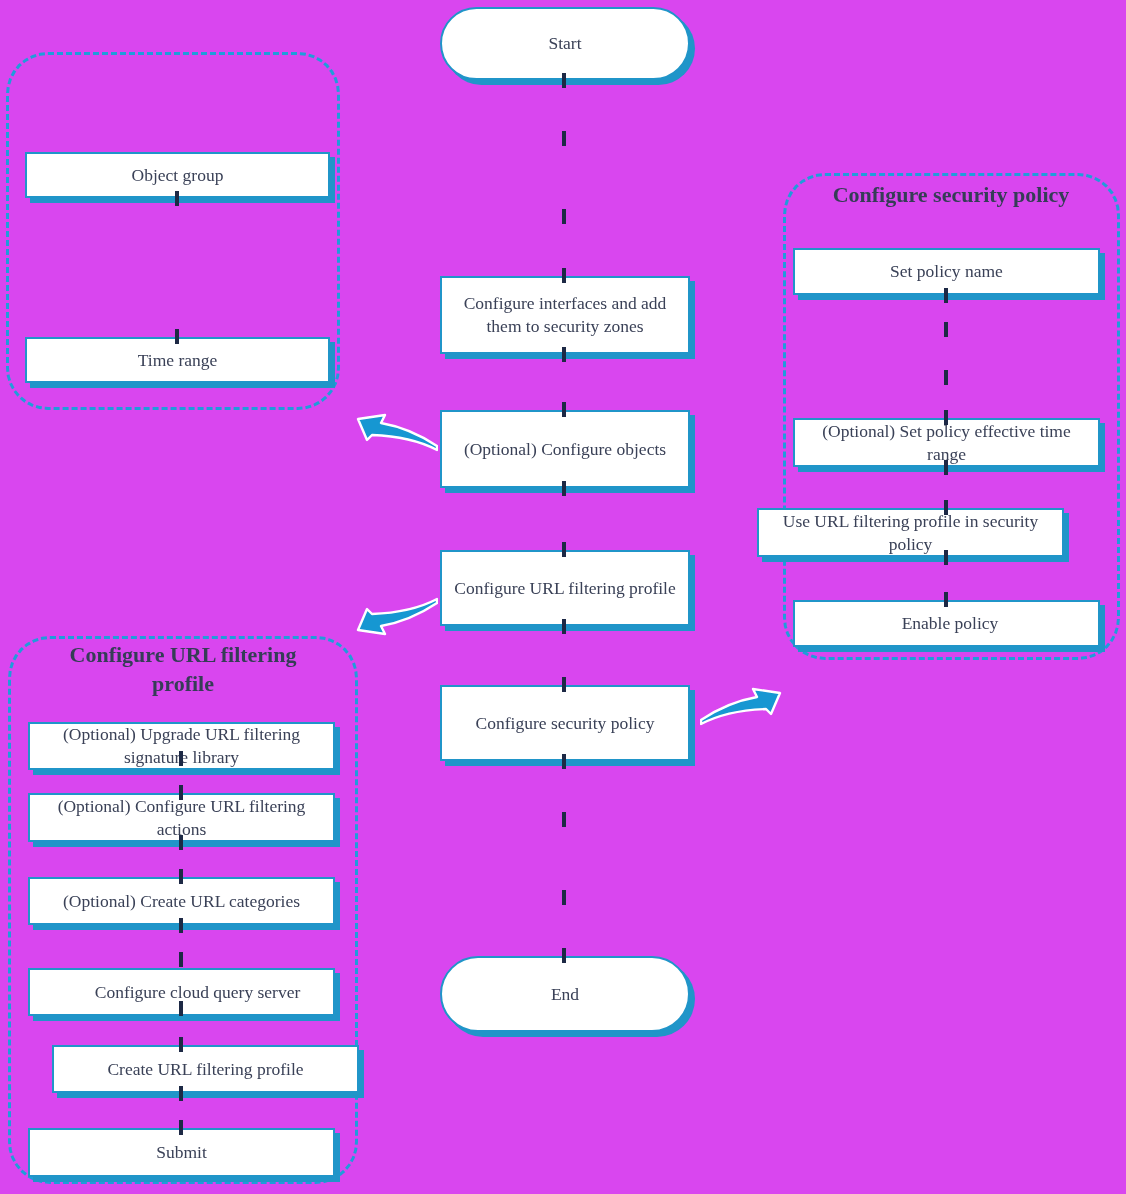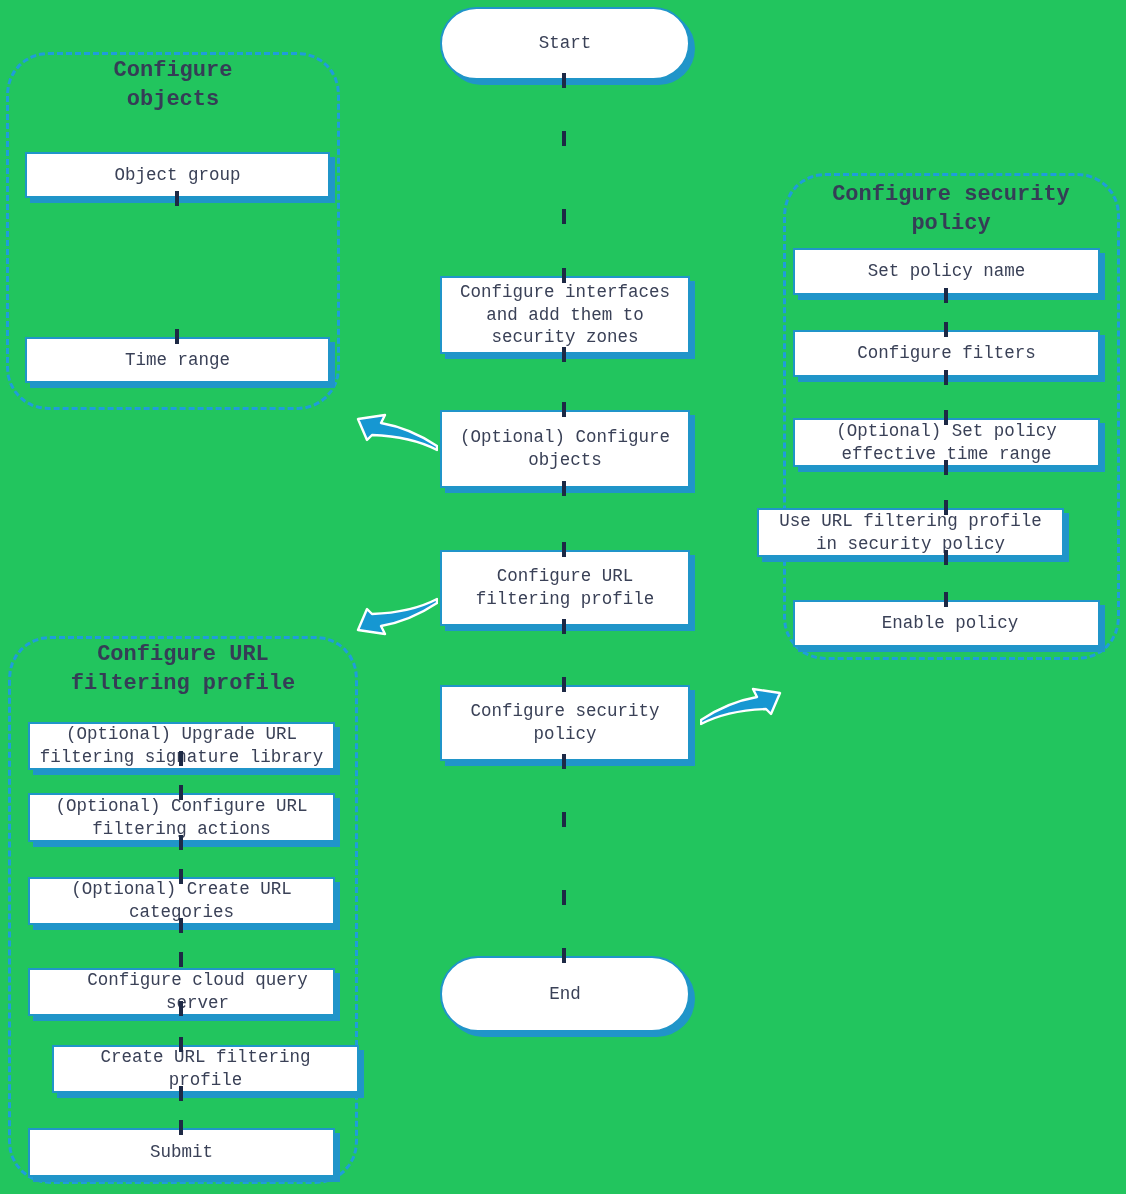--- a/index.html
+++ b/index.html
@@ -1,18 +1,18 @@
 <!DOCTYPE html>
 <html><head>
 <meta charset="utf-8">
 <style>
   html,body{margin:0;padding:0;background:#000;}
   .canvas{
-    position:relative;width:1126px;height:1194px;background:#22c55e;overflow:hidden;
-    font-family:Liberation Mono, monospace;
+    position:relative;width:1126px;height:1194px;background:#d946ef;overflow:hidden;
+    font-family:Liberation Serif, serif;
   }
   .box{
     position:absolute;box-sizing:border-box;background:#fff;
     border:2px solid #2095c9;box-shadow:5px 5px 0 #2095c9;
     display:flex;align-items:center;justify-content:center;text-align:center;
     color:#3a4157;font-size:17.5px;line-height:1.3;padding:2px 8px;
   }
   .terminal{border-radius:40px;}
   .panel{
     position:absolute;box-sizing:border-box;border:3px dashed #1f9dda;border-radius:42px;
@@ -51,21 +51,20 @@
 
   <div class="vconn" style="left:562px;top:73px;height:73px;"></div>
   <div class="vconn" style="left:562px;top:209px;height:74px;"></div>
   <div class="vconn" style="left:562px;top:347px;height:70px;"></div>
   <div class="vconn" style="left:562px;top:481px;height:76px;"></div>
   <div class="vconn" style="left:562px;top:619px;height:73px;"></div>
   <div class="vconn" style="left:562px;top:754px;height:73px;"></div>
   <div class="vconn" style="left:562px;top:890px;height:73px;"></div>
 
   <div class="panel" style="left:6px;top:52px;width:334px;height:358px;"></div>
-  <div class="panel-title" style="left:83px;top:56px;width:180px;">Configure objects</div>
 
   <div class="box" style="left:25px;top:152px;width:305px;height:46px;">Object group</div>
   <div class="box" style="left:25px;top:337px;width:305px;height:46px;">Time range</div>
   <div class="vconn" style="left:175px;top:191px;height:153px;"></div>
 
   <div class="panel" style="left:8px;top:636px;width:350px;height:548px;"></div>
   <div class="panel-title" style="left:43px;top:640px;width:280px;">Configure URL filtering profile</div>
 
   <div class="box" style="left:28px;top:710px;width:307px;height:48px;margin-top:12px;">(Optional) Upgrade URL filtering signature library</div>
   <div class="box" style="left:28px;top:793px;width:307px;height:49px;">(Optional) Configure URL filtering actions</div>
@@ -77,21 +76,20 @@
   <div class="vconn" style="left:179px;top:751px;height:49px;"></div>
   <div class="vconn" style="left:179px;top:835px;height:49px;"></div>
   <div class="vconn" style="left:179px;top:918px;height:49px;"></div>
   <div class="vconn" style="left:179px;top:1001px;height:51px;"></div>
   <div class="vconn" style="left:179px;top:1086px;height:49px;"></div>
 
   <div class="panel" style="left:783px;top:173px;width:337px;height:487px;"></div>
   <div class="panel-title" style="left:831px;top:180px;width:240px;">Configure security policy</div>
 
   <div class="box" style="left:793px;top:248px;width:307px;height:47px;">Set policy name</div>
-  <div class="box" style="left:793px;top:330px;width:307px;height:47px;">Configure filters</div>
   <div class="box" style="left:793px;top:418px;width:307px;height:49px;">(Optional) Set policy effective time range</div>
   <div class="box" style="left:757px;top:508px;width:307px;height:49px;">Use URL filtering profile in security policy</div>
   <div class="box" style="left:793px;top:600px;width:307px;height:47px;padding-left:15px;">Enable policy</div>
 
   <div class="vconn" style="left:944px;top:288px;height:49px;"></div>
   <div class="vconn" style="left:944px;top:370px;height:55px;"></div>
   <div class="vconn" style="left:944px;top:460px;height:55px;"></div>
   <div class="vconn" style="left:944px;top:550px;height:57px;"></div>
 
   <svg class="arrow" style="left:356px;top:412px;" width="82" height="42" viewBox="0 0 82 42">

